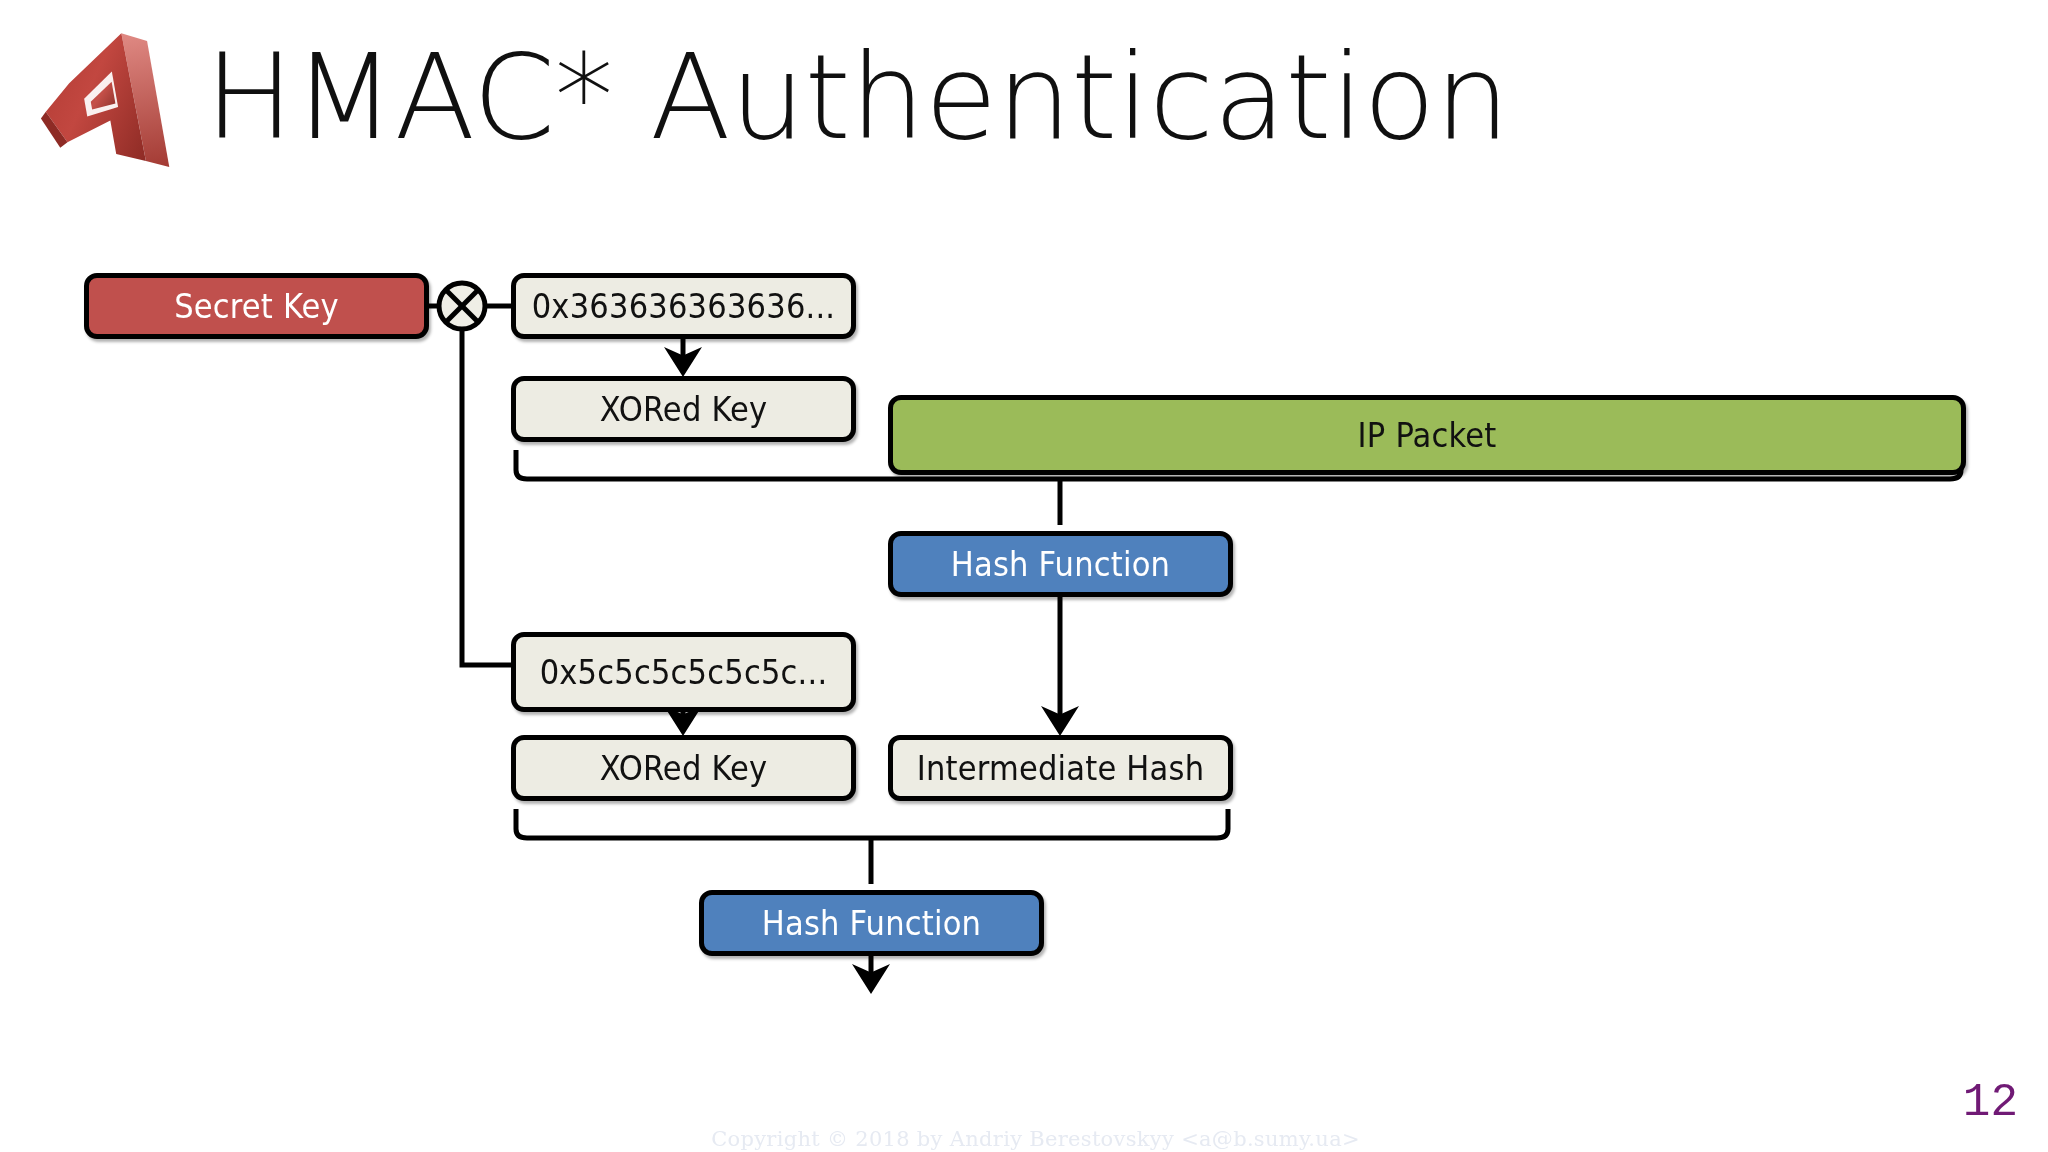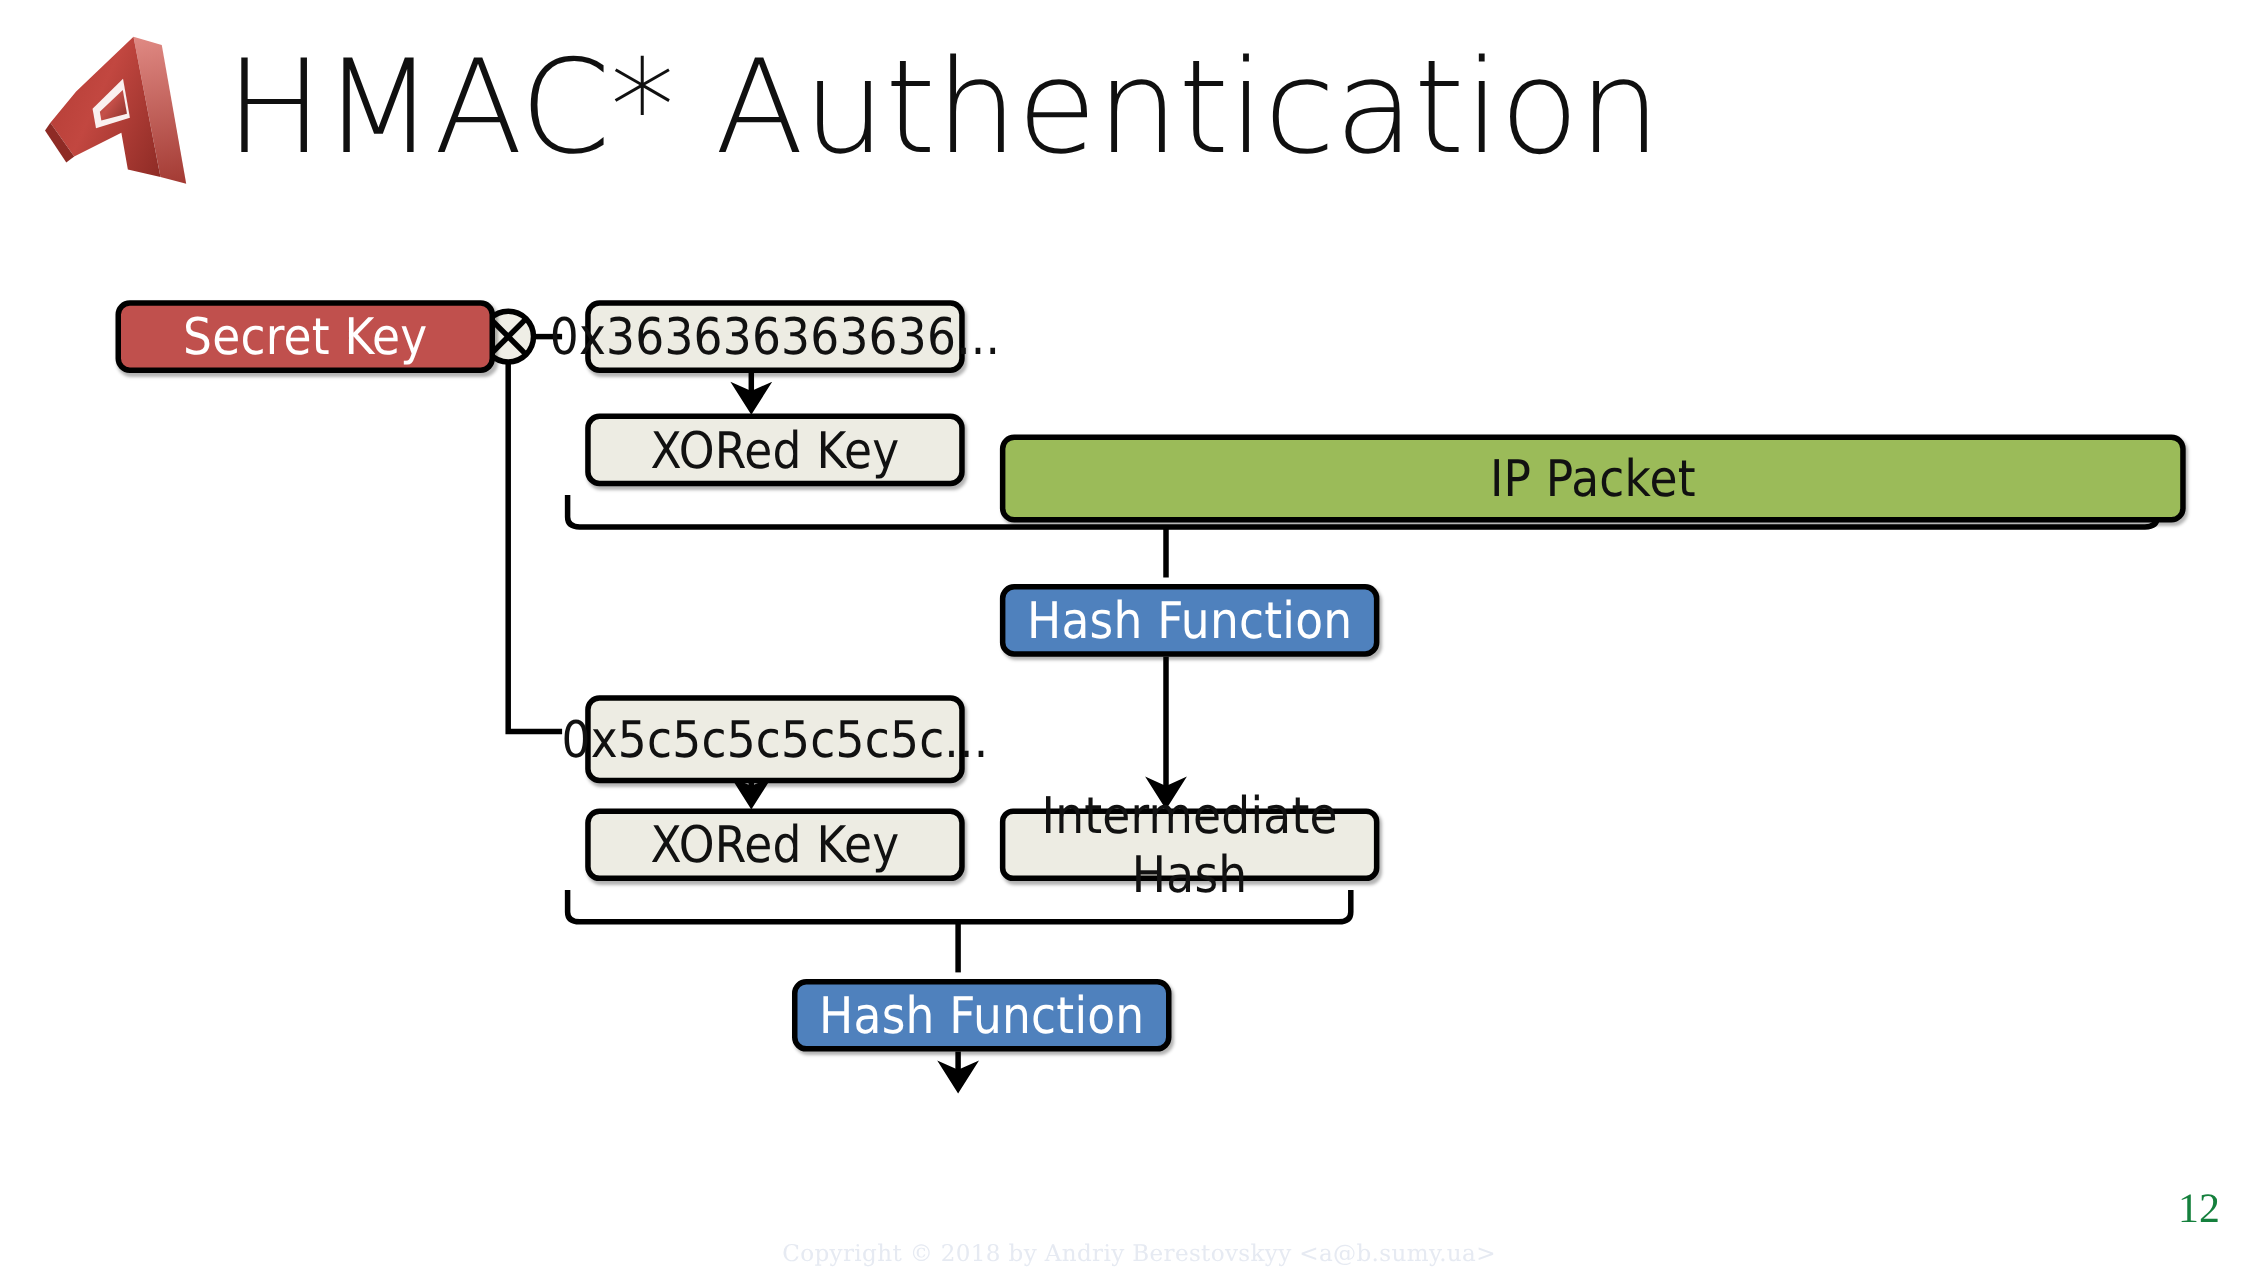--- a/index.html
+++ b/index.html
@@ -56,27 +56,26 @@
 
   
   .node {
     position: absolute;
     box-sizing: border-box;
     border: 5px solid #000000;
     border-radius: 13px;
     display: flex;
     align-items: center;
     justify-content: center;
-    font-size: 46px;
+    font-size: 34px;
     font-family: "DejaVu Sans", sans-serif;
     font-stretch: condensed;
     letter-spacing: 0.2px;
     box-shadow: 2px 3px 3px rgba(0,0,0,0.30);
     text-align: center;
-    margin-left: 21px;
   }
   .node-secret {
     background: #c0504d;
     color: #ffffff;
   }
   .node-plain {
     background: #edecE3;
     color: #111111;
   }
   .node-green {
@@ -113,23 +112,23 @@
     font-size: 29px;
     color: #111111;
     font-family: "DejaVu Sans", sans-serif;
     font-stretch: condensed;
     white-space: nowrap;
   }
   .page-number {
     position: absolute;
     right: 30px;
     top: 1077px;
-    font-size: 38px;
-    color: #15803d;
-    font-family: Liberation Serif, serif;
+    font-size: 46px;
+    color: #701a75;
+    font-family: Liberation Mono, monospace;
     font-stretch: condensed;
   }
   .copyright {
     position: absolute;
     left: 0;
     right: 0;
     top: 1127px;
     text-align: center;
     font-size: 21px;
     color: #e6eaf2;

